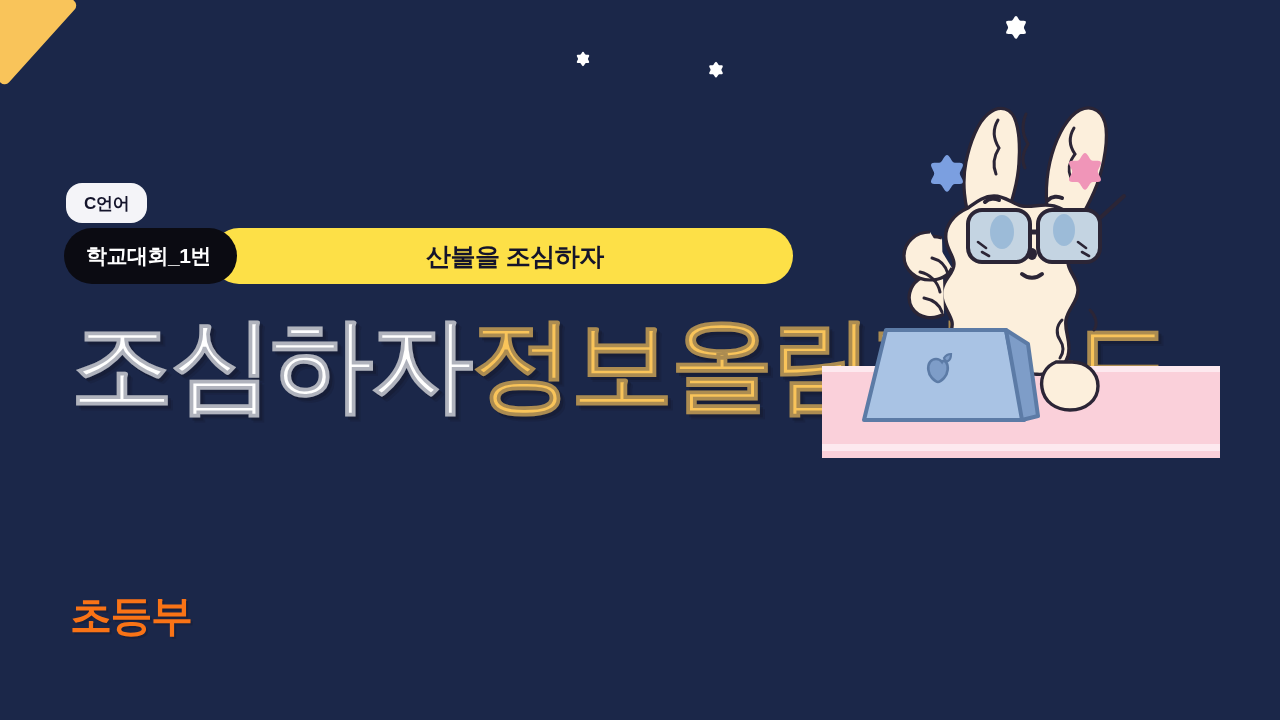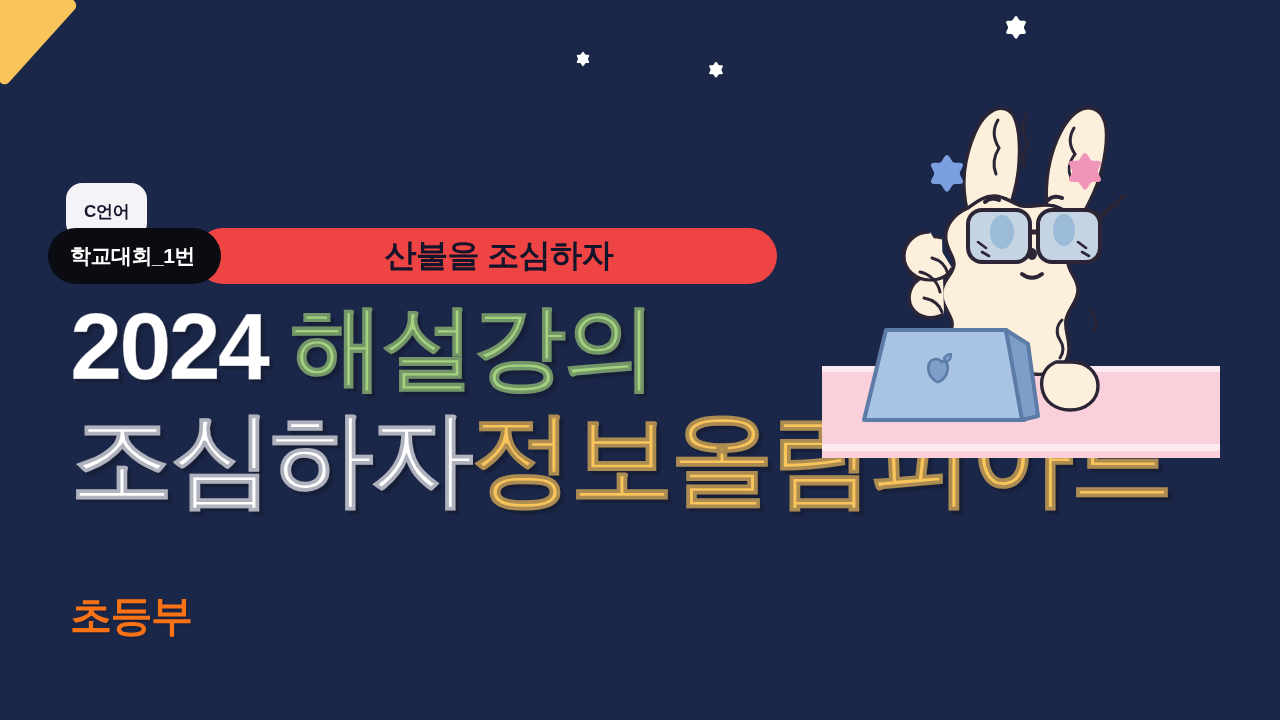--- a/index.html
+++ b/index.html
@@ -41,36 +41,36 @@
     user-select: none;
   }
   .bg-star svg { display: block; }
 
   
   .badge-lang {
     position: absolute;
     left: 66px;
     top: 183px;
     height: 32px;
-    padding: 12px 18px;
+    padding: 4px 18px;
     display: flex;
     align-items: center;
     justify-content: center;
     background: #F4F4F8;
     border-radius: 16px;
     color: #14142B;
     font-size: 17px;
     font-weight: 700;
     letter-spacing: -0.3px;
     white-space: nowrap;
   }
 
   .pill-row {
     position: absolute;
-    left: 48px;
+    left: 64px;
     top: 228px;
     height: 56px;
     display: flex;
     align-items: stretch;
   }
   .pill-left {
     display: flex;
     align-items: center;
     justify-content: center;
     background: #0B0B12;
@@ -81,27 +81,27 @@
     font-weight: 700;
     letter-spacing: -0.5px;
     white-space: nowrap;
     position: relative;
     z-index: 2;
   }
   .pill-right {
     display: flex;
     align-items: center;
     justify-content: center;
-    background: #ef4444;
+    background: #fde047;
     color: #14142B;
     border-radius: 28px;
     width: 556px;
     margin-left: -26px;
     padding-left: 26px;
-    font-size: 32px;
+    font-size: 25px;
     font-weight: 700;
     letter-spacing: -0.5px;
     white-space: nowrap;
     position: relative;
     z-index: 1;
   }
 
   
   .headline {
     position: absolute;
@@ -166,23 +166,20 @@
   </span>
 
   <div class="badge-lang">C언어</div>
 
   <div class="pill-row">
     <div class="pill-left">학교대회_1번</div>
     <div class="pill-right">산불을 조심하자</div>
   </div>
 
   <div class="headline">
-    <div class="headline-line headline-line-1">
-      <span class="seg-white">2024 </span><span class="seg-green">해설강의</span>
-    </div>
     <div class="headline-line headline-line-2">
       <span class="seg-white">조심하자</span><span class="seg-yellow">정보올림피아드</span>
     </div>
   </div>
 
   <div class="subtitle">초등부</div>
 
   <div class="illustration">
     <svg viewBox="0 0 440 450" xmlns="http://www.w3.org/2000/svg">
       <defs>

